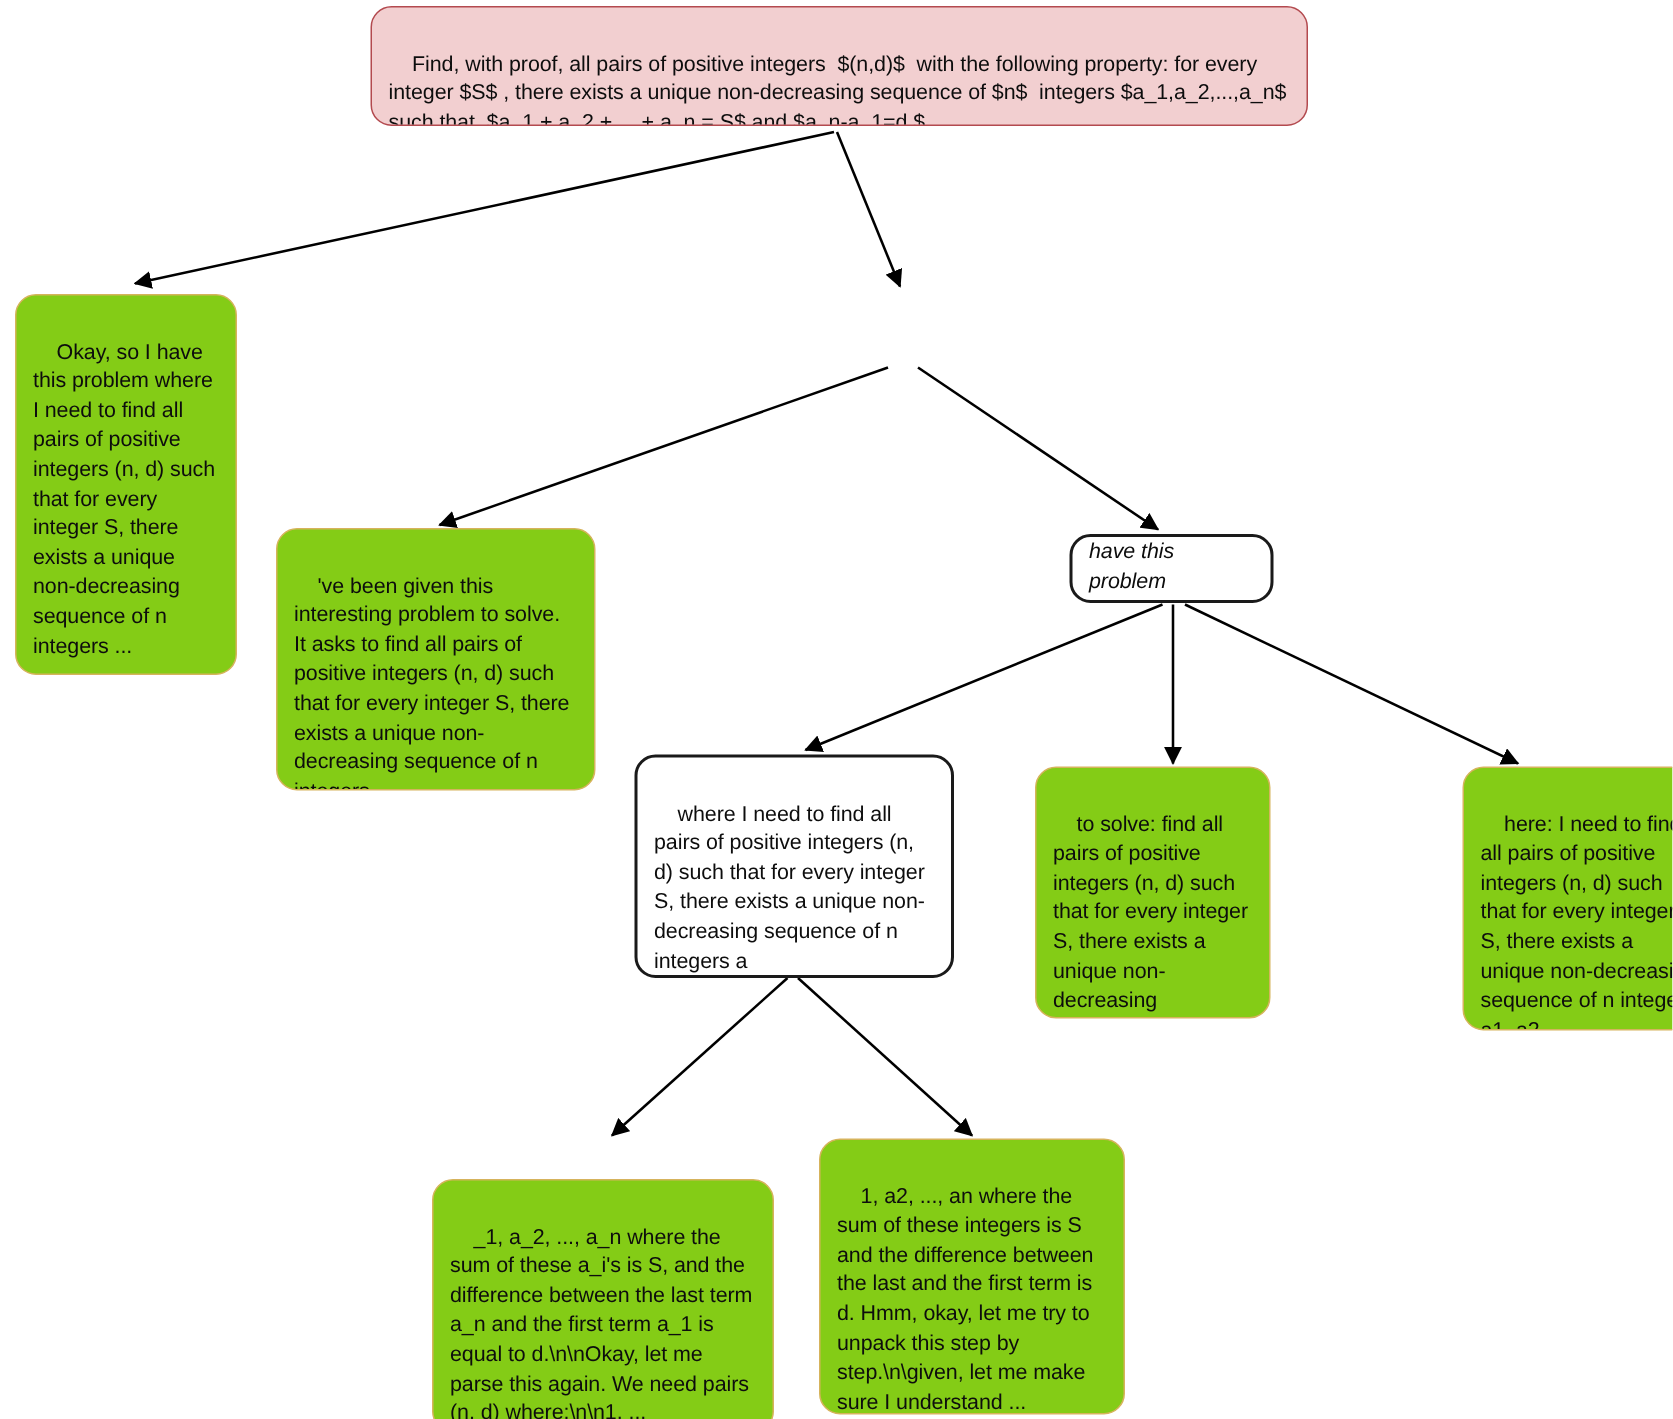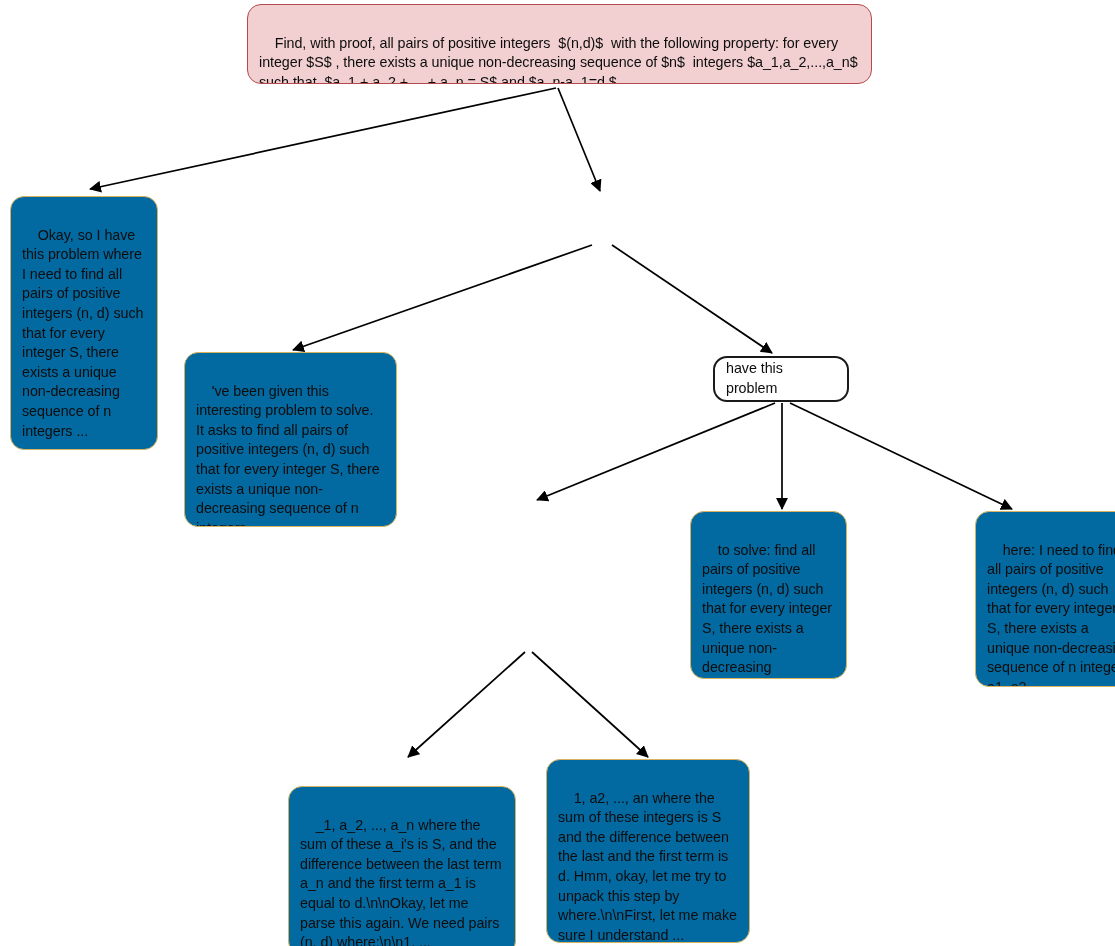--- a/index.html
+++ b/index.html
@@ -37,21 +37,21 @@
     letter-spacing: -0.05px;
     white-space: pre-wrap;
     overflow: hidden;
   }
   .node.root {
     background: #f2cfd0;
     border-color: #b34a4f;
     border-width: 1.8px;
   }
   .node.reason {
-    background: #0369a1;
+    background: #84cc16;
     border-color: #d6b35c;
     border-width: 1.6px;
   }
   .node.plain {
     background: #ffffff;
     border-color: #1a1a1a;
     border-width: 2px;
   }
   .node.small {
     display: flex;
@@ -92,34 +92,37 @@
 
   <div class="node reason" style="left:10px; top:196px; width:148px; height:254px;">
     <span>Okay, so I have this problem where I need to find all pairs of positive integers (n, d) such that for every integer S, there exists a unique non-decreasing sequence of n integers ...</span>
   </div>
 
 
   <div class="node reason" style="left:184px; top:352px; width:213px; height:175px;">
     <span>'ve been given this interesting problem to solve. It asks to find all pairs of positive integers (n, d) such that for every integer S, there exists a unique non-decreasing sequence of n integers ...</span>
   </div>
 
-  <div class="node plain small" style="left:713px; top:356px; width:136px; height:46px; justify-content:flex-start;">
+  <div class="node plain small" style="left:713px; top:356px; width:136px; height:46px; justify-content:flex-start;font-style:italic;">
     <span>have this problem</span>
   </div>
 
+  <div class="node plain" style="left:423px; top:503px; width:213px; height:149px;">
+    <span>where I need to find all pairs of positive integers (n, d) such that for every integer S, there exists a unique non-decreasing sequence of n integers a</span>
+  </div>
 
   <div class="node reason" style="left:690px; top:511px; width:157px; height:168px;">
     <span>to solve: find all pairs of positive integers (n, d) such that for every integer S, there exists a unique non-decreasing sequence of n integers a_1, a_2, ...</span>
   </div>
 
   <div class="node reason" style="left:975px; top:511px; width:169px; height:176px;">
     <span>here: I need to find all pairs of positive integers (n, d) such that for every integer S, there exists a unique non-decreasing sequence of n integers a1, a2, ...</span>
   </div>
 
   <div class="node reason" style="left:288px; top:786px; width:228px; height:169px;">
     <span>_1, a_2, ..., a_n where the sum of these a_i's is S, and the difference between the last term a_n and the first term a_1 is equal to d.\n\nOkay, let me parse this again. We need pairs (n, d) where:\n\n1. ...</span>
   </div>
 
   <div class="node reason" style="left:546px; top:759px; width:204px; height:184px;">
-    <span>1, a2, ..., an where the sum of these integers is S and the difference between the last and the first term is d. Hmm, okay, let me try to unpack this step by where.\n\nFirst, let me make sure I understand ...</span>
+    <span>1, a2, ..., an where the sum of these integers is S and the difference between the last and the first term is d. Hmm, okay, let me try to unpack this step by step.\n\given, let me make sure I understand ...</span>
   </div>
 
 </div>
 
 </body></html>

